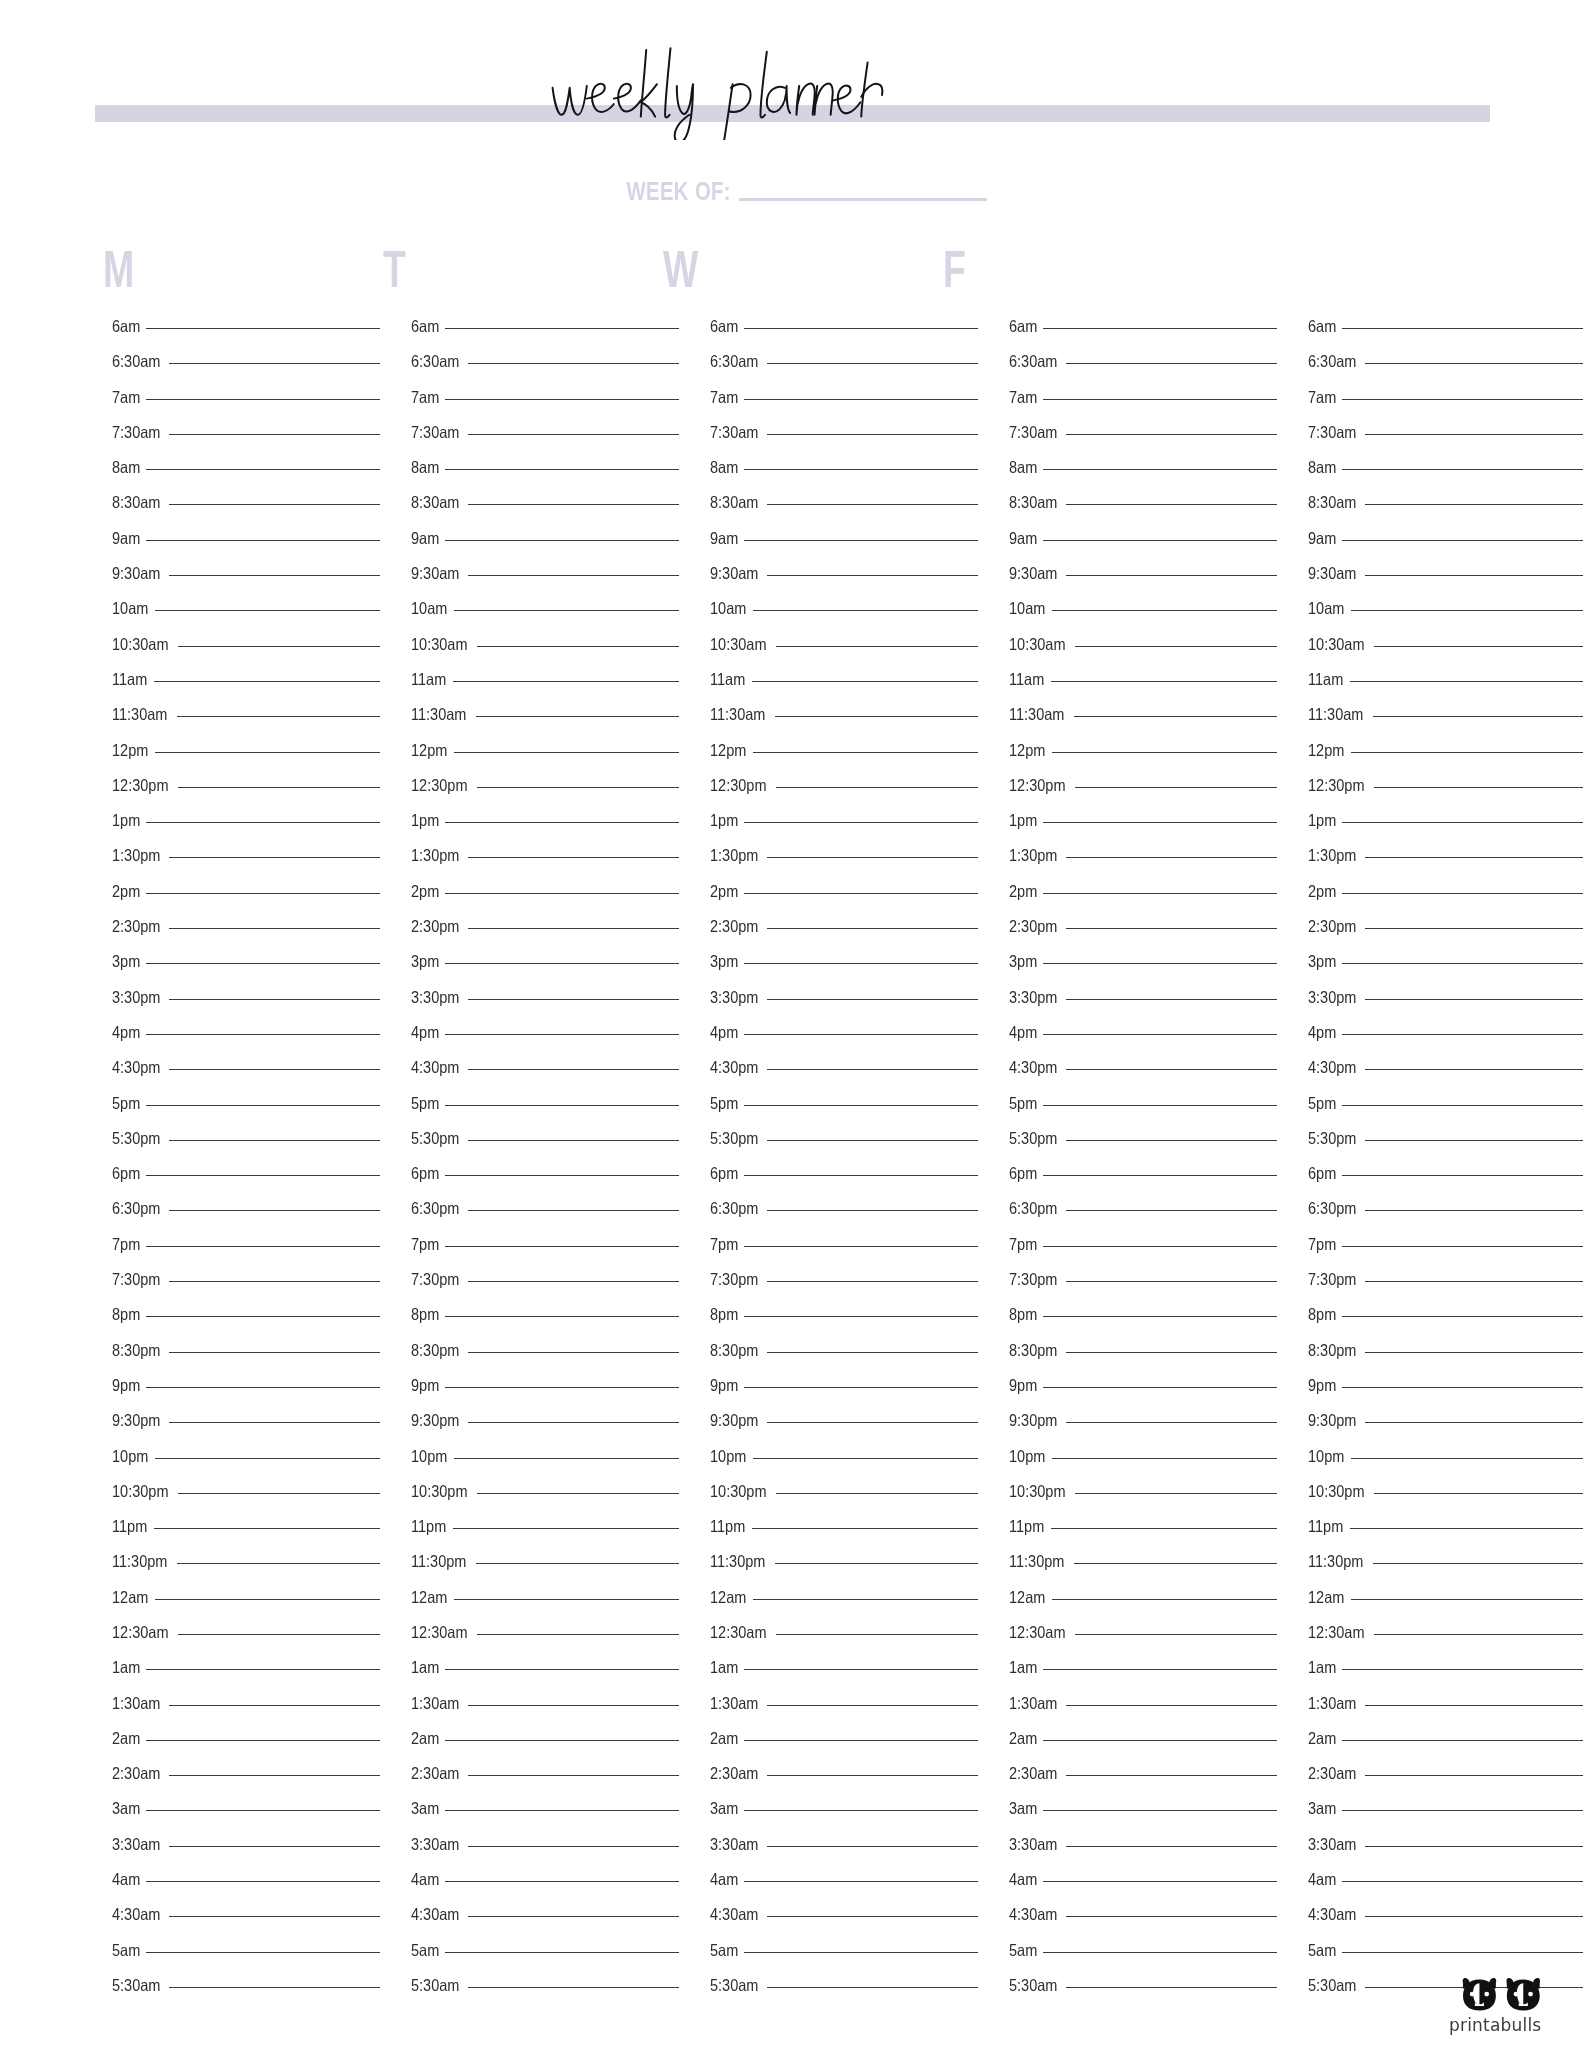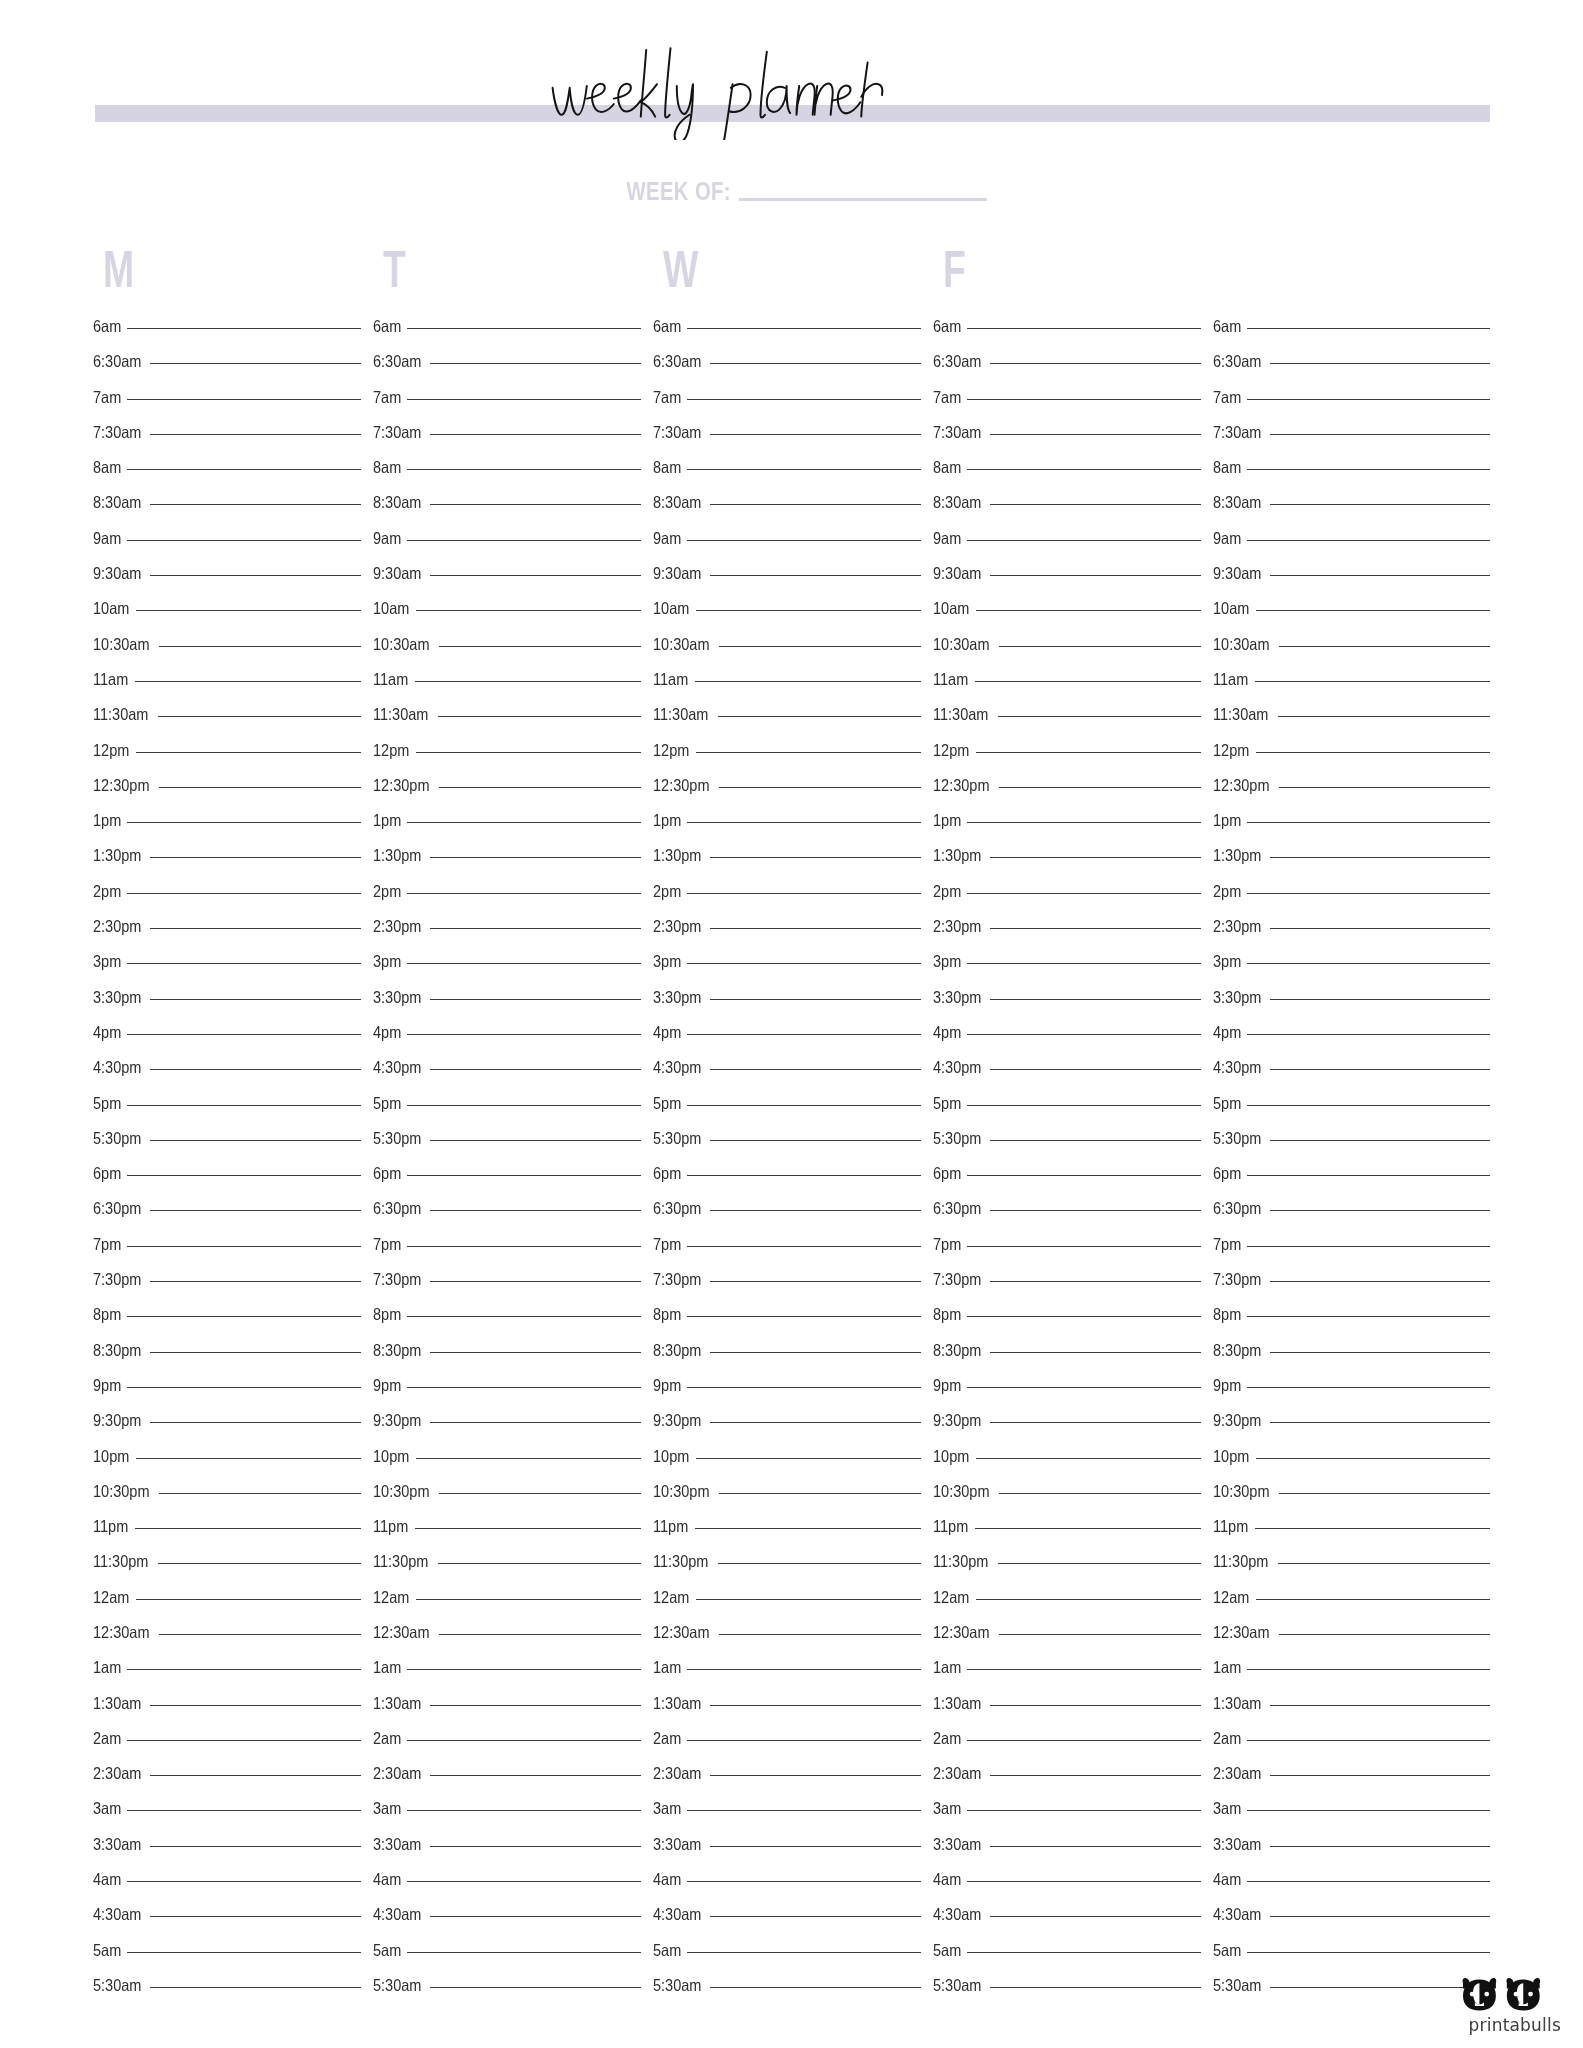--- a/index.html
+++ b/index.html
@@ -113,20 +113,21 @@
     position: absolute;
     top: 318px;
     left: 93px;
     width: 1397px;
     display: flex;
   }
 
   .day-column {
     width: 280px;
     flex: 0 0 280px;
+    margin-left: 19px;
   }
 
   .day-column:last-child {
     width: 277px;
     flex: 0 0 277px;
   }
 
   .slot-row {
     display: flex;
     align-items: baseline;
@@ -157,21 +158,21 @@
   .day-column:last-child .slot-line {
     margin-right: 0px;
   }
 
   
   .footer-logo {
     position: absolute;
     right: 22px;
     bottom: 14px;
     width: 112px;
-    text-align: right;
+    text-align: left;
   }
 
   .footer-logo svg { display: block; }
 
   .logo-word {
     font-family: "DejaVu Sans", sans-serif;
     font-size: 17px;
     color: #3d3d3d;
     letter-spacing: 0.2px;
     line-height: 1;

